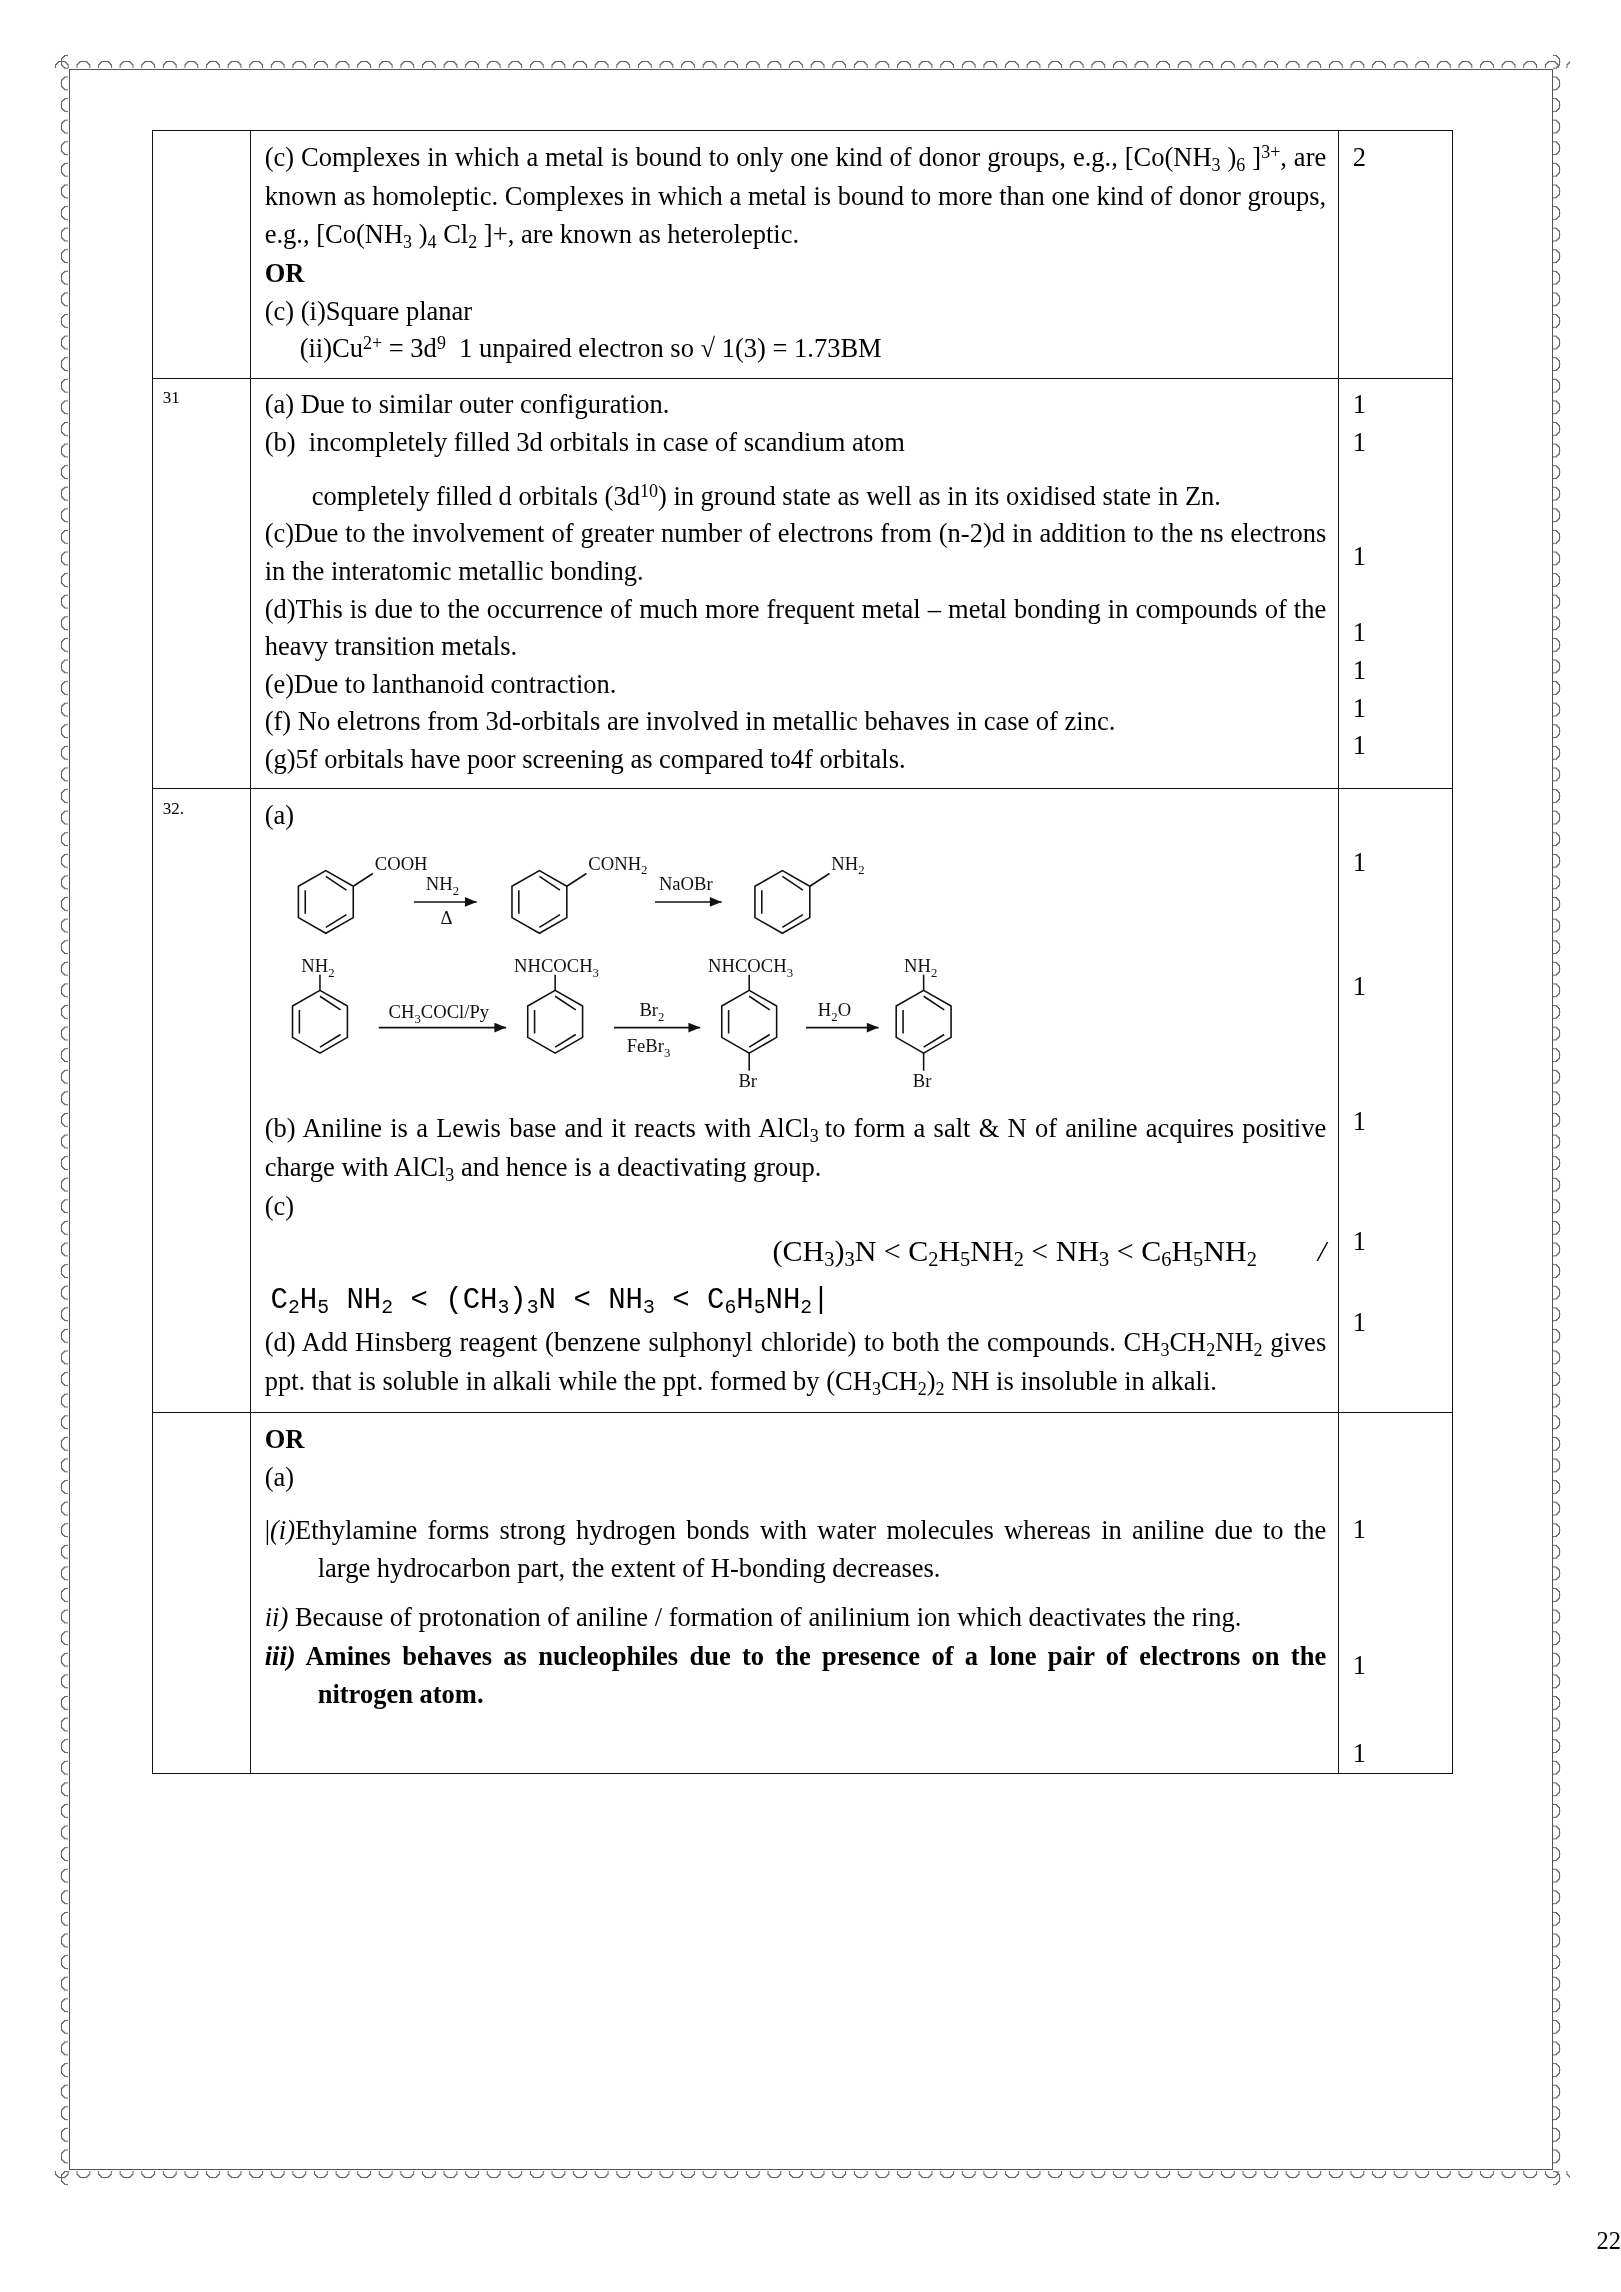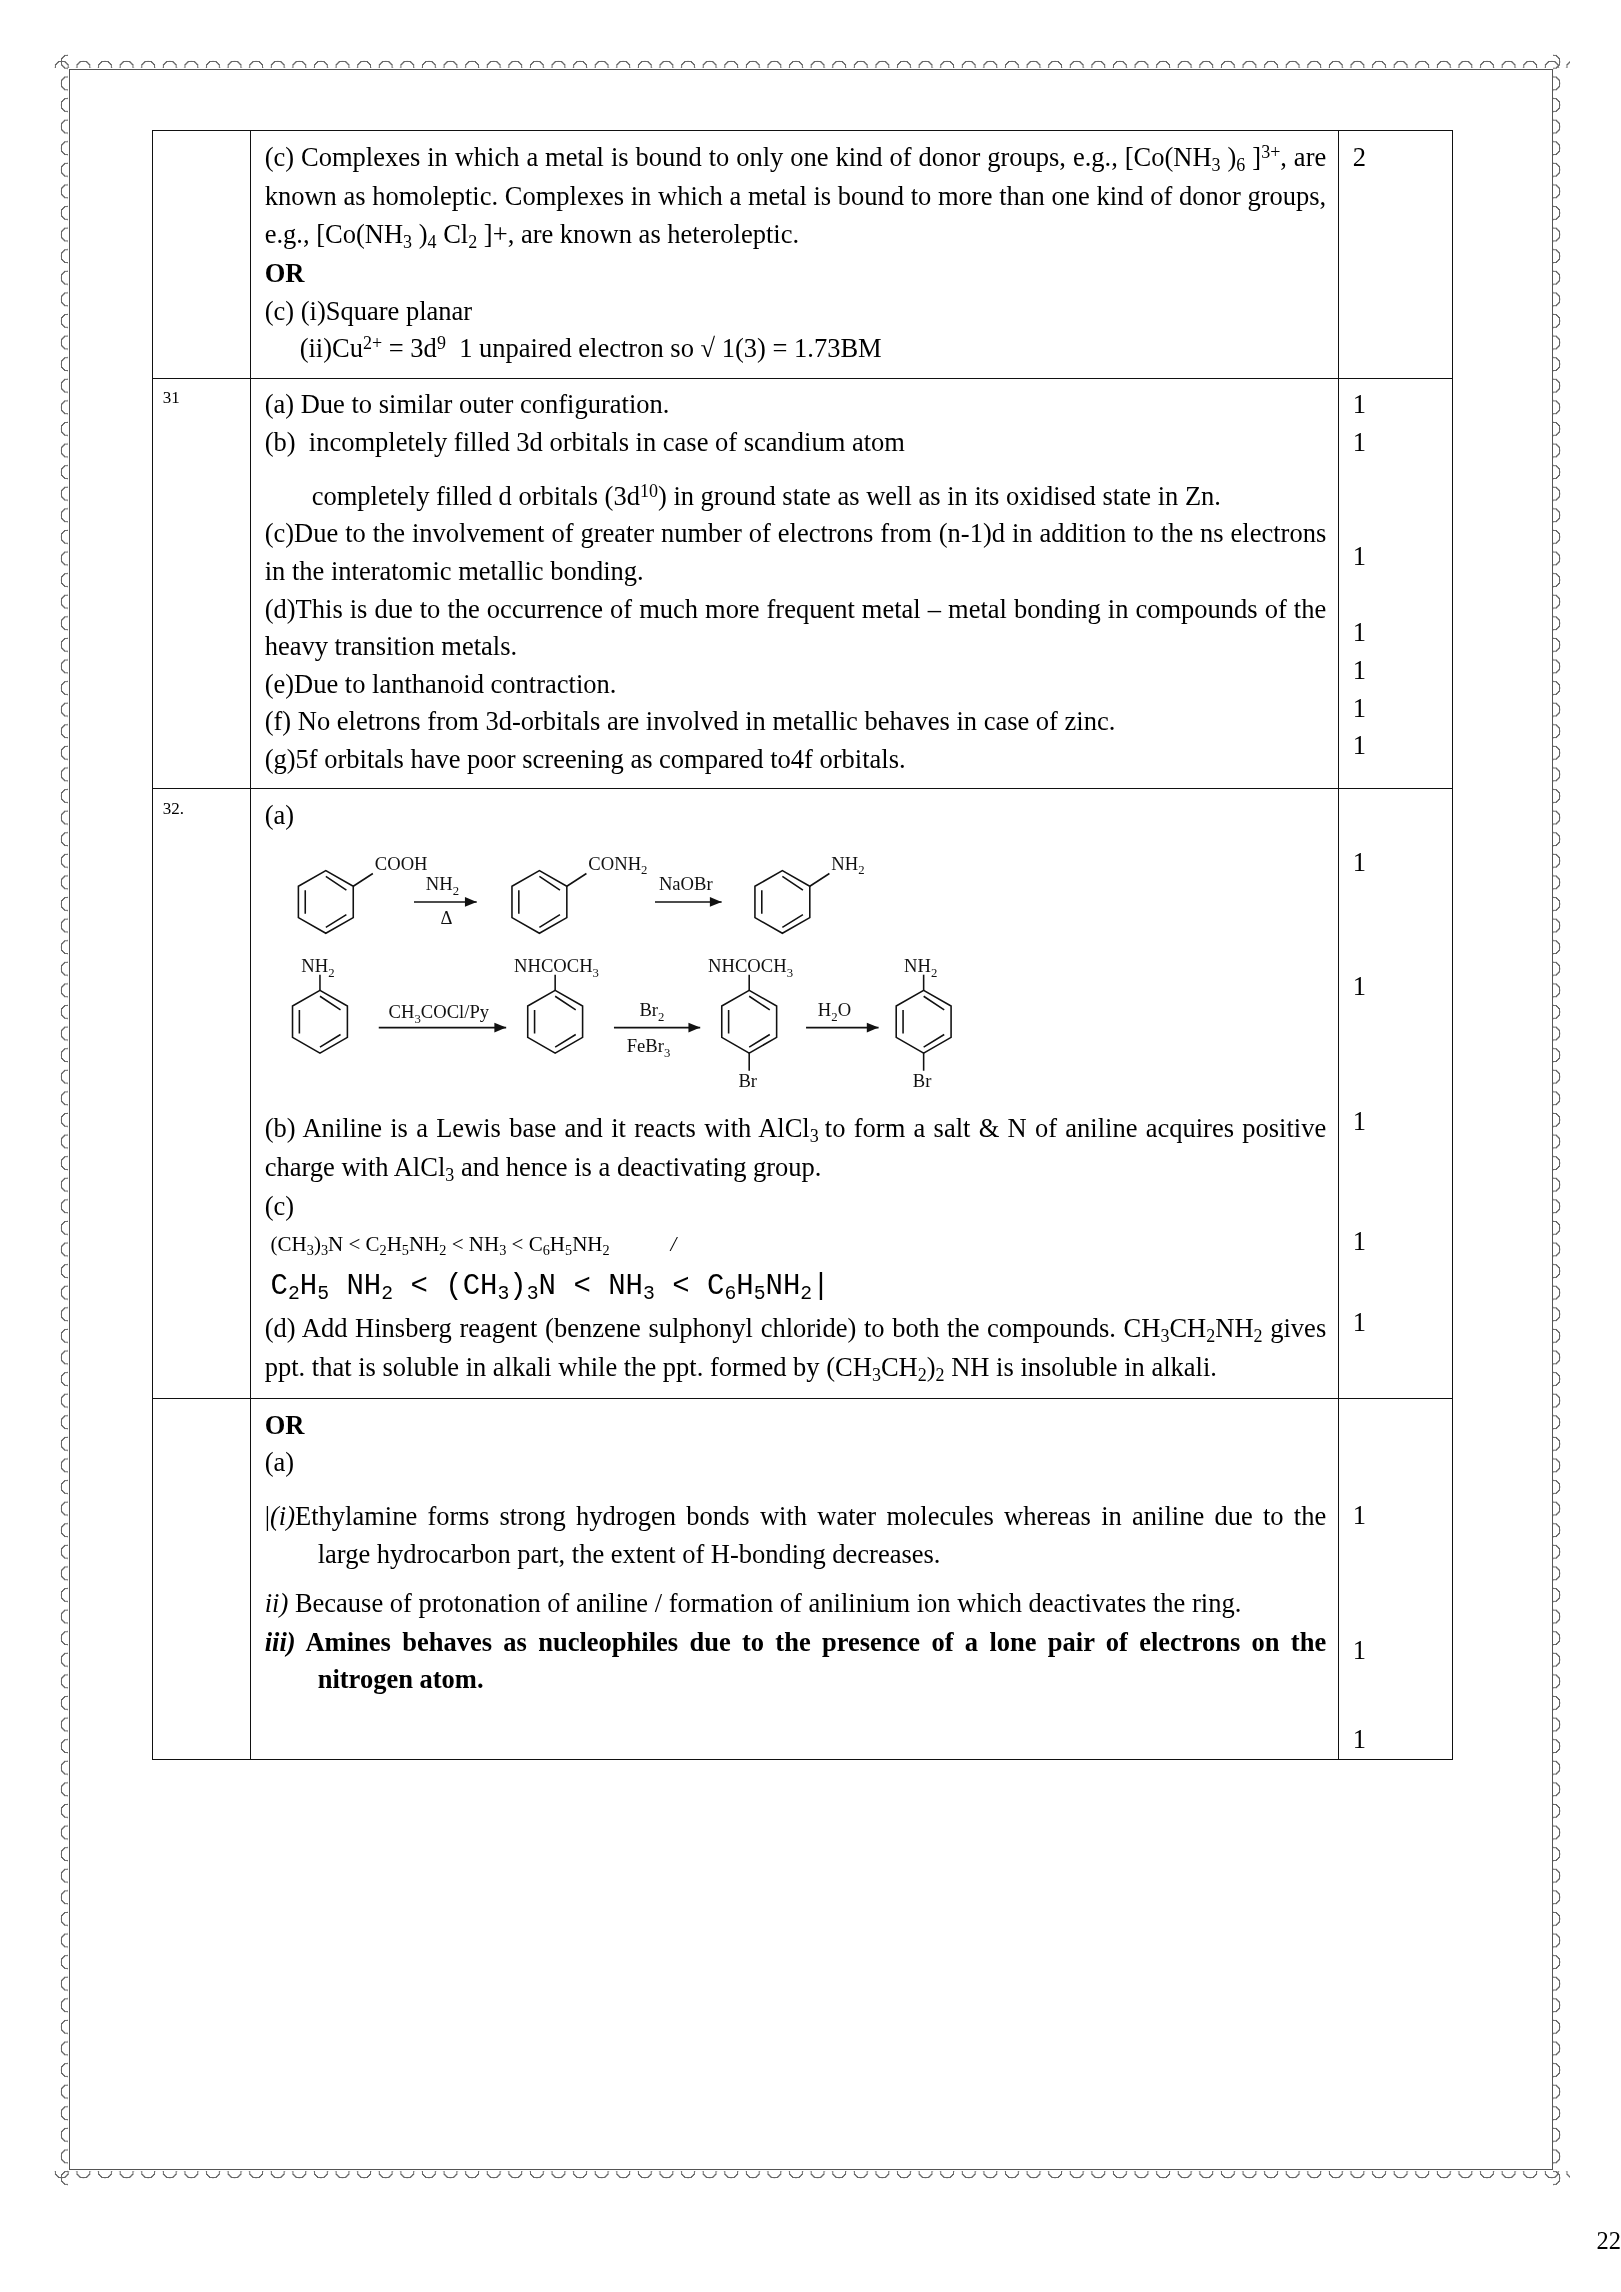--- a/index.html
+++ b/index.html
@@ -111,22 +111,23 @@
   }
   .indent-1 { margin: 0; padding-left: 47px; }
   .indent-2 { margin: 0; padding-left: 35px; }
   .bold { font-weight: bold; }
   .ital { font-style: italic; }
   .just { text-align: justify; margin-top: 16px; }
   sub { font-size: 0.68em; vertical-align: -0.26em; }
   sup { font-size: 0.68em; vertical-align: 0.45em; }
 
   .small-eq {
-    font-size: 21px;
+    font-size: 30px;
     margin: 3.9px 0 0 5.9px;
+    text-align: right;
   }
   .big-eq {
     font-size: 29px;
     margin: 5.9px 0 2px 5.9px;
     font-family: Liberation Mono, monospace;
   }
   .slash-mark {
     display: inline-block;
     font-style: italic;
     margin-left: 61px;
@@ -193,21 +194,21 @@
   <tr>
     <td>
       <div class="qno">31</div>
     </td>
     <td>
       <div class="body">
         <p class="ln">(a)  Due to similar outer configuration.</p>
         <p class="ln">(b)&nbsp; incompletely filled 3d orbitals in case of scandium atom</p>
         <p class="indent-1 just">completely filled d orbitals (3d<sup>10</sup>) in ground state as well as in its oxidised
           state in Zn.</p>
-        <p class="ln just">(c)Due to the involvement of greater number of electrons from (n-1)d in
+        <p class="ln just">(c)Due to the involvement of greater number of electrons from (n-2)d in
           addition to the ns electrons in the interatomic metallic bonding.</p>
         <p class="ln just">(d)This is due to the occurrence of much more frequent metal – metal bonding
           in compounds of the heavy transition metals.</p>
         <p class="ln">(e)Due to lanthanoid contraction.</p>
         <p class="ln just">(f) No eletrons from 3d-orbitals are involved in metallic behaves in case of
           zinc.</p>
         <p class="ln">(g)5f orbitals have poor screening as compared to4f orbitals.</p>
       </div>
     </td>
     <td>

